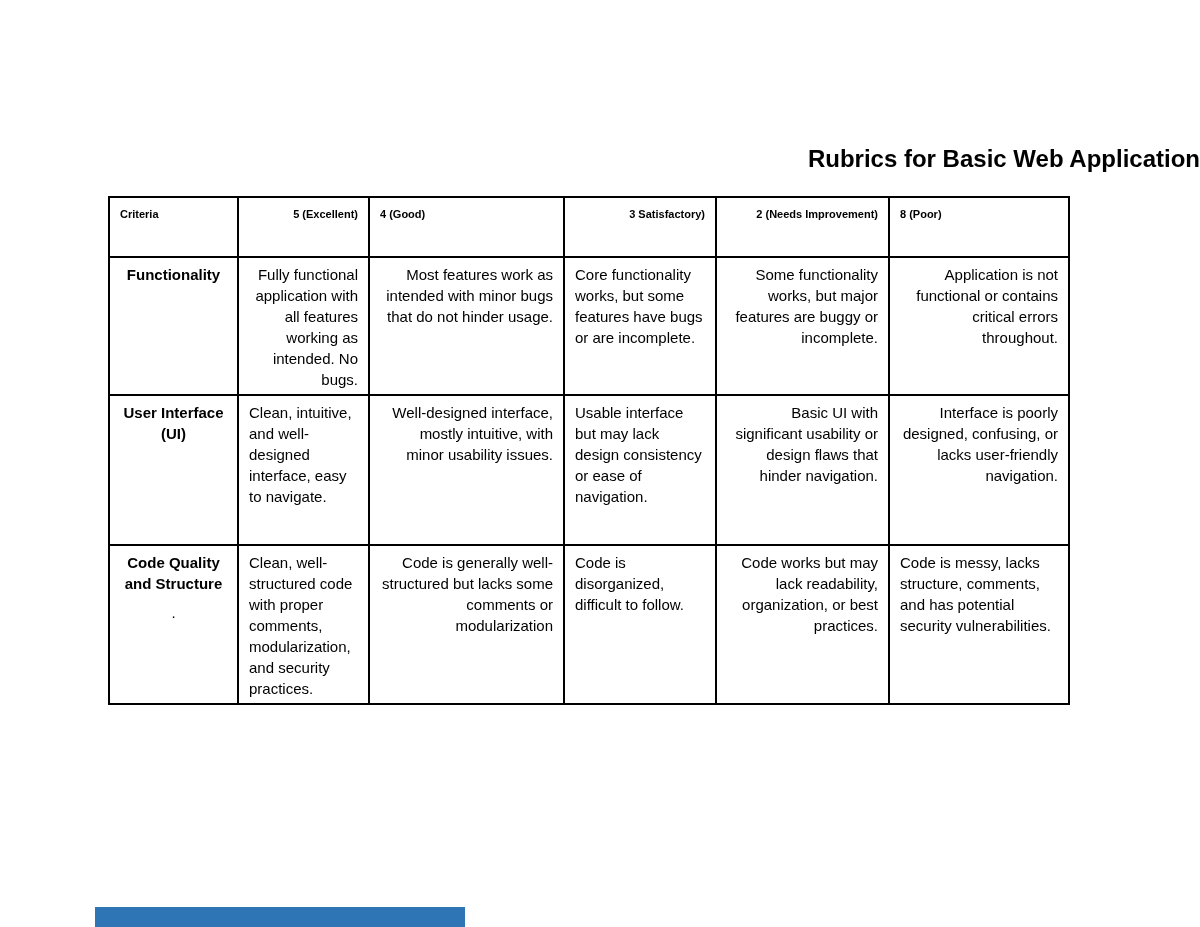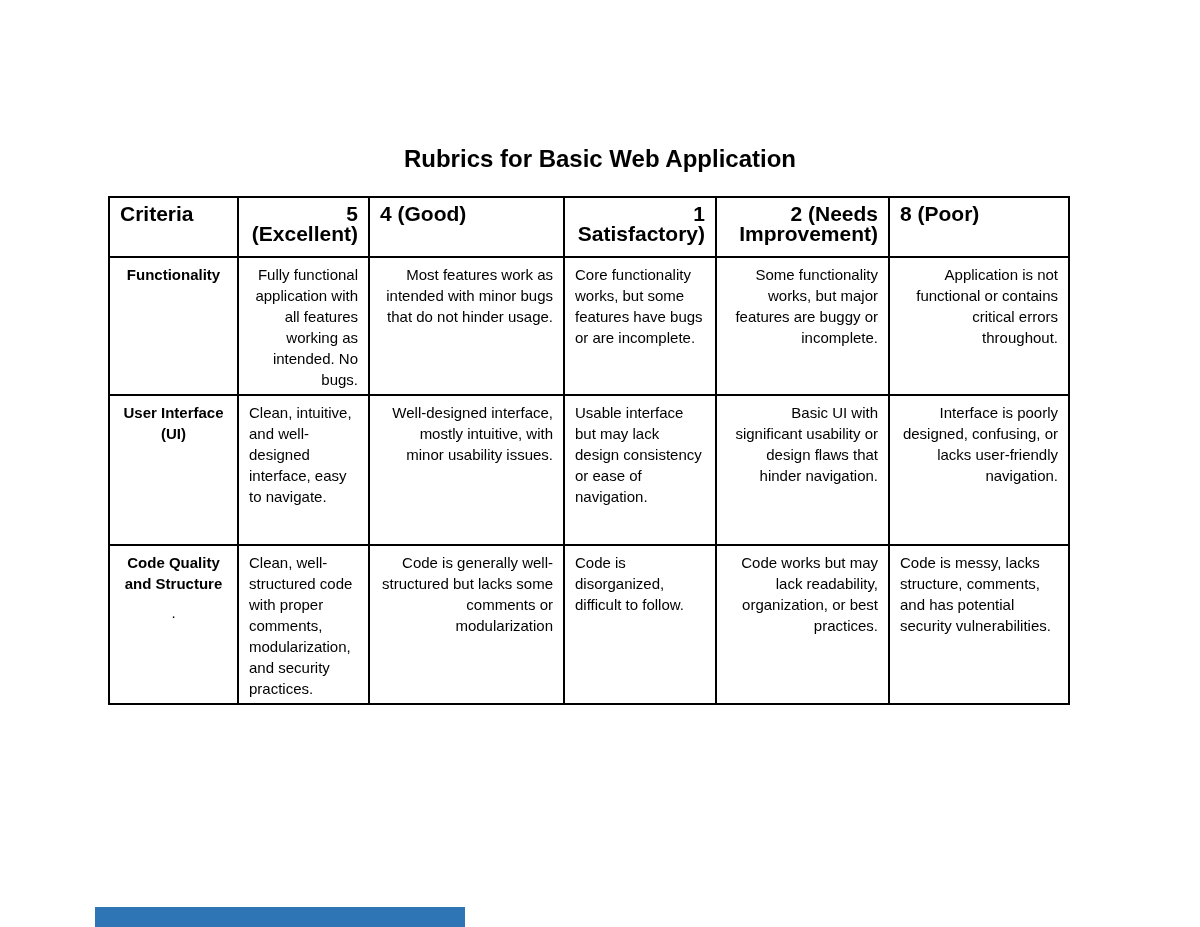--- a/index.html
+++ b/index.html
@@ -14,42 +14,42 @@
     background: #ffffff;
     overflow: hidden;
     font-family: "Liberation Sans", sans-serif;
     color: #000000;
   }
   .title {
     margin: 143px 0 0 0;
     font-size: 24px;
     line-height: 32px;
     font-weight: 700;
-    text-align: center;
+    text-align: right;
     color: #000000;
   }
   table.rubric {
     border-collapse: collapse;
     table-layout: fixed;
     margin: 21px 0 0 108px;
     width: 960px;
   }
   table.rubric th,
   table.rubric td {
     border: 2px solid #000000;
     vertical-align: top;
     padding: 6px 10px 4px 10px;
     font-size: 15px;
     line-height: 21px;
     font-weight: 400;
     overflow-wrap: break-word;
   }
   table.rubric thead th {
     font-weight: 700;
-    font-size: 21px;
+    font-size: 11px;
     line-height: 20px;
   }
   table.rubric th.crit {
     font-weight: 700;
     text-align: center;
   }
   tr.rhead { height: 60px; }
   tr.r1 { height: 121px; }
   tr.r2 { height: 150px; padding-left: 44px; }
   tr.r3 { height: 150px; padding-left: 39px; }
@@ -88,21 +88,21 @@
       <col style="width:195px">
       <col style="width:152px">
       <col style="width:173px">
       <col style="width:180px">
     </colgroup>
     <thead>
       <tr class="rhead">
         <th class="al">Criteria</th>
         <th class="ac">5 (Excellent)</th>
         <th class="al">4 (Good)</th>
-        <th class="ac">1 Satisfactory)</th>
+        <th class="ac">3 Satisfactory)</th>
         <th class="ac">2 (Needs Improvement)</th>
         <th class="al">8 (Poor)</th>
       </tr>
     </thead>
     <tbody>
       <tr class="r1">
         <th class="crit">Functionality</th>
         <td class="al small">Fully functional application with all features working as intended. No bugs.</td>
         <td class="ac">Most features work as intended with minor bugs that do not hinder usage.</td>
         <td class="al">Core functionality works, but some features have bugs or are incomplete.</td>

